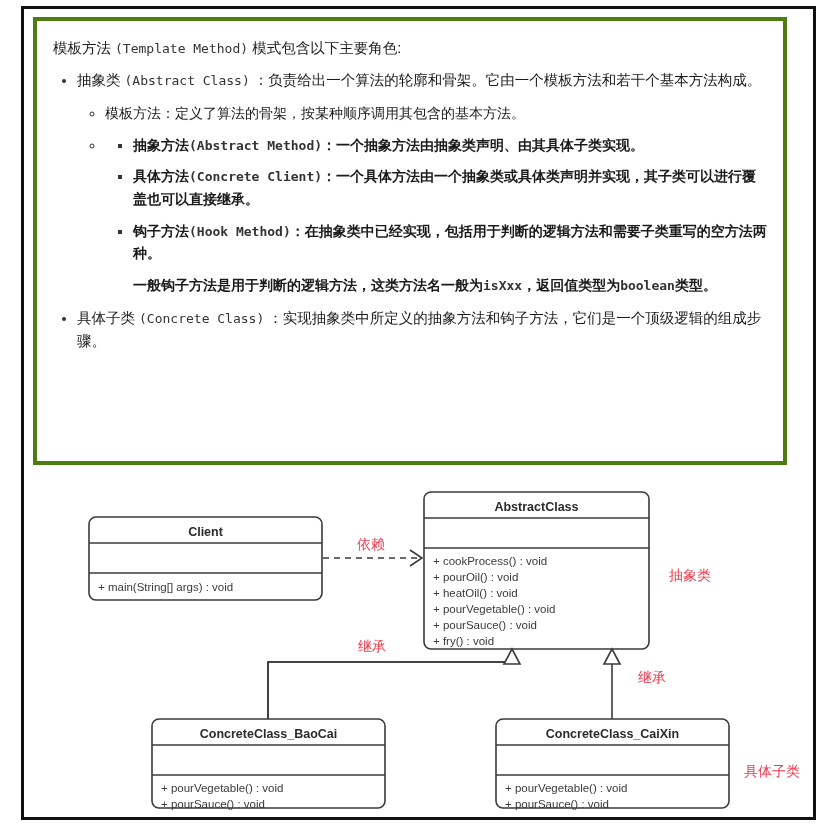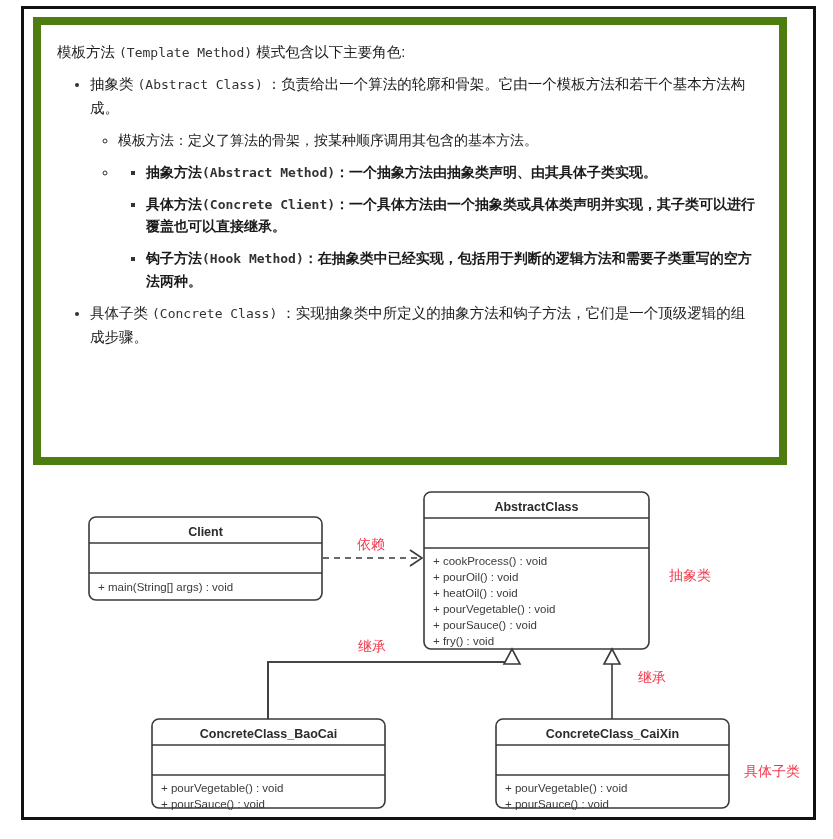--- a/index.html
+++ b/index.html
@@ -22,21 +22,21 @@
     width:795px;height:814px;
     border:3px solid #111111;
     box-sizing:border-box;
   }
 
   
   .callout{
     position:absolute;
     left:33px;top:17px;
     width:754px;height:448px;
-    border:8px solid #4d7c0f;
+    border:4px solid #4d7c0f;
     box-sizing:border-box;
     background:#ffffff;
     padding:10px 14px 8px 14px;
   }
   .callout p.lead{
     margin:6px 0 4px 2px;
     font-size:14.5px;
     line-height:1.55;
   }
   .mono{
@@ -45,21 +45,21 @@
     color:#333;
     letter-spacing:0px;
   }
 
   ul.lvl1{
     margin:6px 0 0 0;
     padding-left:26px;
     list-style:disc;
   }
   ul.lvl1>li{
-    margin:10px 9px;
+    margin:10px 0;
     font-size:14.5px;
     line-height:1.62;
   }
   ul.lvl2{
     margin:8px 0 0 0;
     padding-left:28px;
     list-style:circle;
   }
   ul.lvl2>li{
     margin:9px 0;
@@ -139,20 +139,23 @@
             <ul class="lvl3">
               <li>
                 <span>抽象方法</span><span class="mono">(Abstract Method)</span><span>：一个抽象方法由抽象类声明、由其具体子类实现。</span>
               </li>
               <li>
                 <span>具体方法</span><span class="mono">(Concrete Client)</span><span>：一个具体方法由一个抽象类或具体类声明并实现，其子类可以进行覆盖也可以直接继承。</span>
               </li>
               <li>
                 <span>钩子方法</span><span class="mono">(Hook Method)</span><span>：在抽象类中已经实现，包括用于判断的逻辑方法和需要子类重写的空方法两种。</span>
 
+                <p class="sub-para">
+                  <span>一般钩子方法是用于判断的逻辑方法，这类方法名一般为</span><span class="mono">isXxx</span><span>，返回值类型为</span><span class="mono">boolean</span><span>类型。</span>
+                </p>
               </li>
             </ul>
           </li>
         </ul>
       </li>
 
       <li>
         <span>具体子类</span>
         <span class="mono">(Concrete Class)</span>
         <span>：实现抽象类中所定义的抽象方法和钩子方法，它们是一个顶级逻辑的组成步骤。</span>

